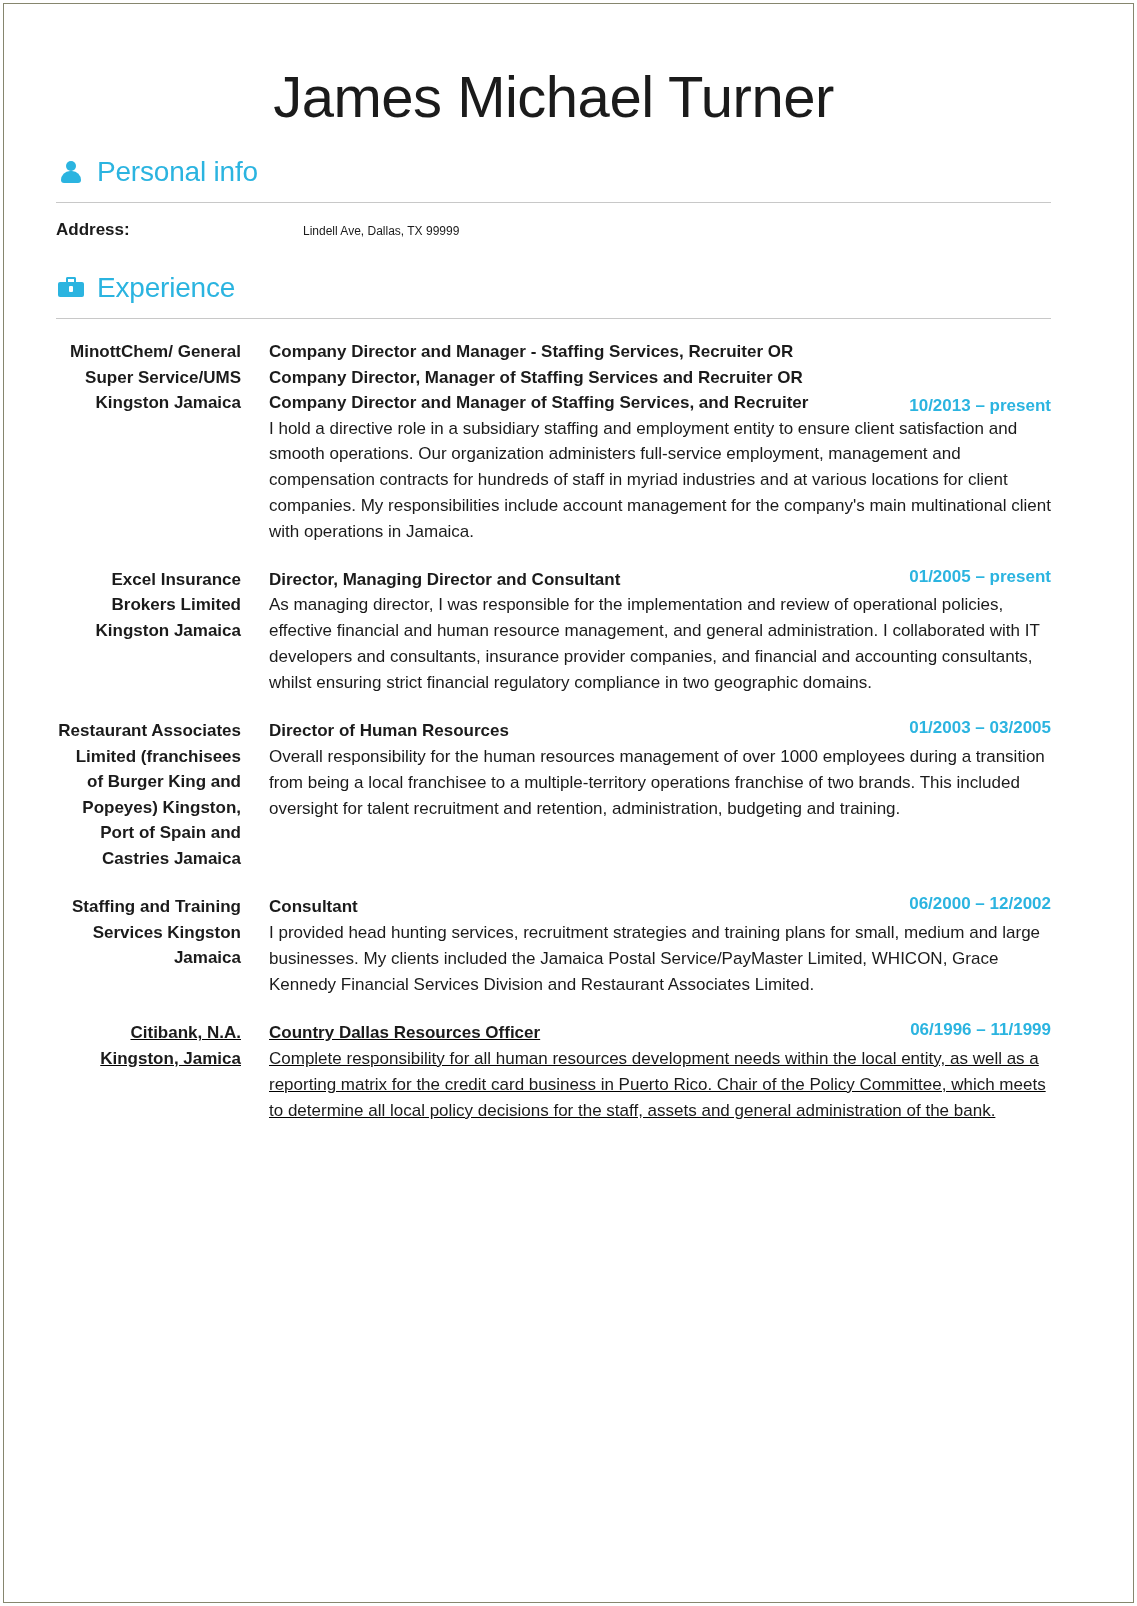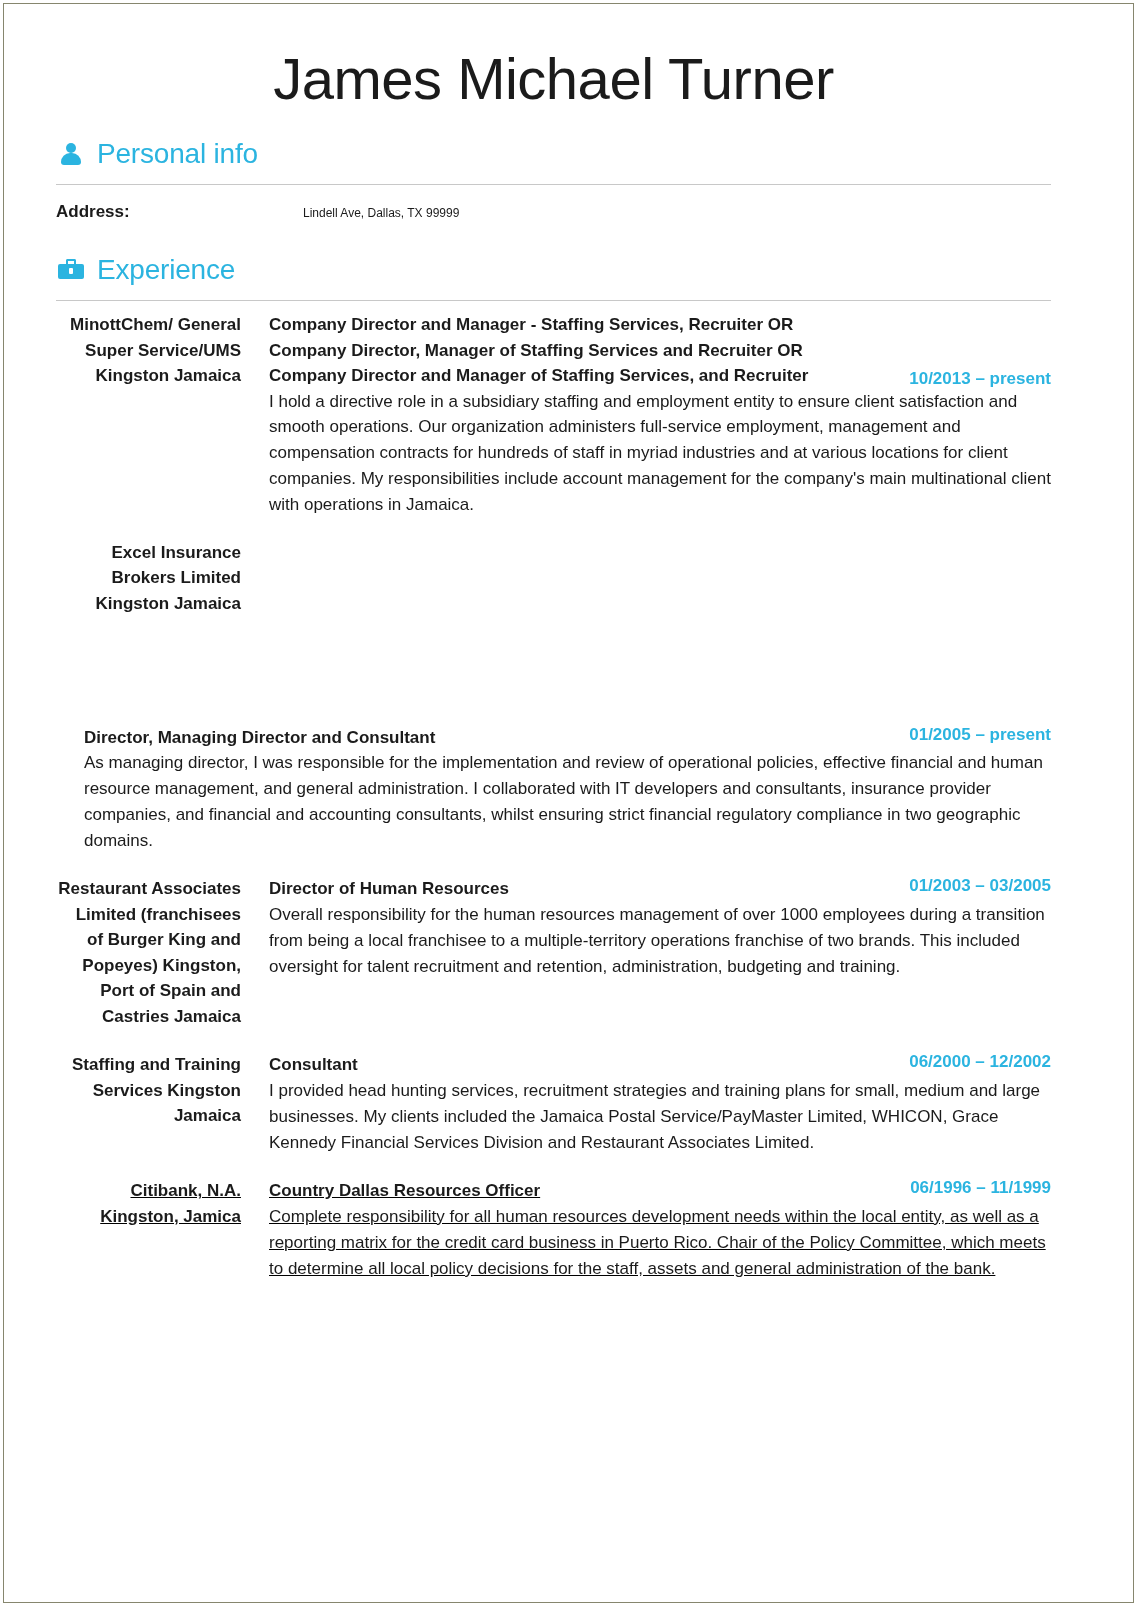--- a/index.html
+++ b/index.html
@@ -38,21 +38,21 @@
   }
 
   
   .name {
     text-align: center;
     font-size: 58px;
     font-weight: 400;
     color: #1b1b1b;
     letter-spacing: -0.5px;
     line-height: 1;
-    padding-top: 50px;
+    padding-top: 68px;
     padding-bottom: 4px;
     white-space: nowrap;
   }
 
   
   .section {
     margin-top: 28px;
   }
   .section-head {
     display: flex;
@@ -147,21 +147,21 @@
     color: #1b1b1b;
   }
   .pinfo-value {
     font-size: 12px;
     font-weight: 400;
     color: #1b1b1b;
   }
 
   
   .jobs {
-    margin-top: 11px;
+    margin-top: 20px;
   }
   .job {
     display: flex;
     align-items: flex-start;
     margin-bottom: 22px;
   }
   .job-left {
     width: 185px;
     flex: 0 0 185px;
     text-align: right;
@@ -247,21 +247,21 @@
           <div class="job-left">MinottChem/ General Super Service/UMS Kingston Jamaica</div>
           <div class="job-right">
             <div class="job-titlerow">
               <div class="job-title">Company Director and Manager - Staffing Services, Recruiter OR Company Director, Manager of Staffing Services and Recruiter OR Company Director and Manager of Staffing Services, and Recruiter</div>
               <div class="job-date" style="bottom:0;">10/2013 – present</div>
             </div>
             <div class="job-desc">I hold a directive role in a subsidiary staffing and employment entity to ensure client satisfaction and smooth operations. Our organization administers full-service employment, management and compensation contracts for hundreds of staff in myriad industries and at various locations for client companies. My responsibilities include account management for the company's main multinational client with operations in Jamaica.</div>
           </div>
         </div>
 
-        <div class="job" style="margin-bottom:23px;flex-direction:column;">
+        <div class="job" style="margin-bottom:23px;">
           <div class="job-left">Excel Insurance Brokers Limited Kingston Jamaica</div>
           <div class="job-right">
             <div class="job-titlerow">
               <div class="job-title">Director, Managing Director and Consultant</div>
               <div class="job-date" style="top:0;">01/2005 – present</div>
             </div>
             <div class="job-desc">As managing director, I was responsible for the implementation and review of operational policies, effective financial and human resource management, and general administration. I collaborated with IT developers and consultants, insurance provider companies, and financial and accounting consultants, whilst ensuring strict financial regulatory compliance in two geographic domains.</div>
           </div>
         </div>
 

